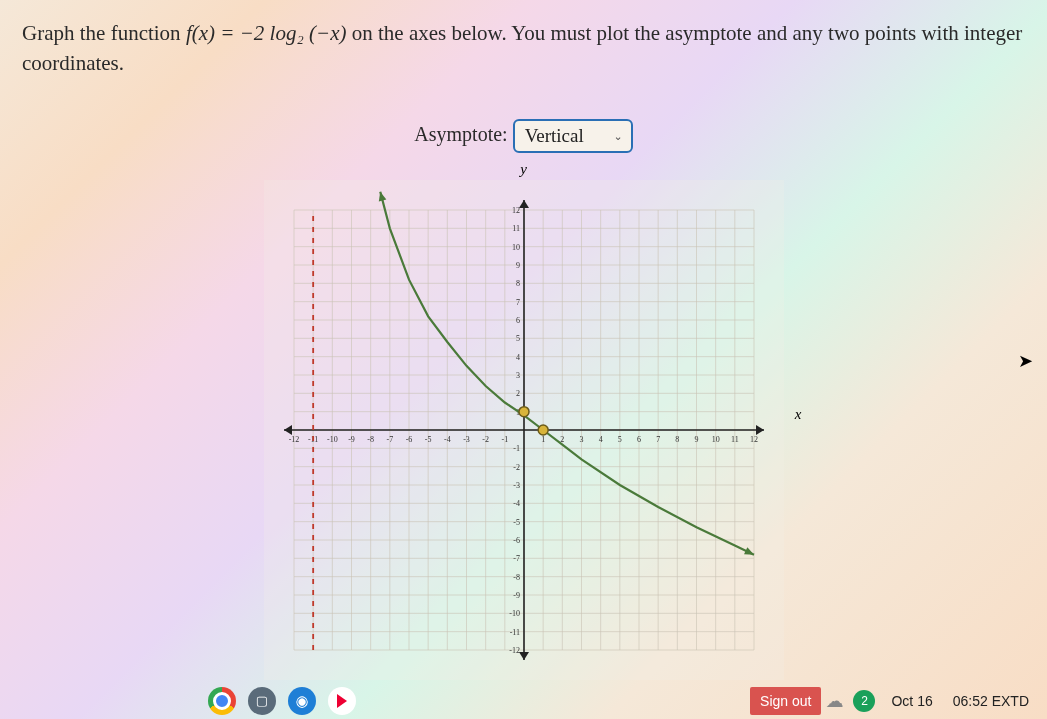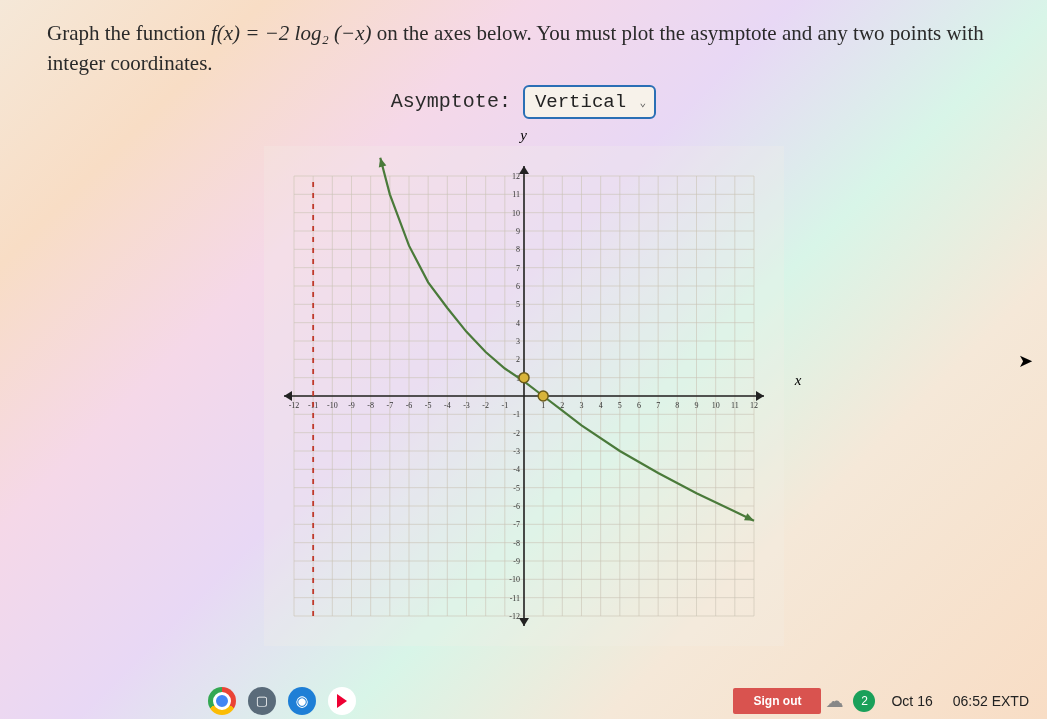--- a/index.html
+++ b/index.html
@@ -9,28 +9,27 @@
     width: 1047px;
     height: 719px;
     position: relative;
     overflow: hidden;
   }
   .question {
     padding: 18px 22px 6px 22px;
     font-size: 21px;
     line-height: 1.45;
     color: #2a2a2a;
-    margin-left: 25px;
   }
   .question .math { font-style: italic; font-family: 'Times New Roman', serif; }
   .asymptote-row {
     text-align: center;
+    margin-top: 34px;
     font-size: 20px;
     color: #2a2a2a;
-    font-family: Liberation Mono, monospace;
   }
   .asymptote-select {
     display: inline-block;
     border: 2px solid #2a6fb5;
     border-radius: 6px;
     padding: 4px 28px 4px 10px;
     background: #f7f2ea;
     font-size: 19px;
     color: #222;
     position: relative;
@@ -67,21 +66,21 @@
   }
   .taskbar .icons { display:flex; gap:12px; align-items:center; margin-left: 200px;}
   .tb-icon { width:28px; height:28px; border-radius:50%; display:flex; align-items:center; justify-content:center; }
   .chrome { background: conic-gradient(#ea4335 0 120deg,#fbbc05 120deg 240deg,#34a853 240deg 360deg); position:relative;}
   .chrome::after{content:"";width:12px;height:12px;border-radius:50%;background:#4285f4;border:3px solid #fff;position:absolute;}
   .generic1 { background:#5a6b7a; color:#fff; font-size:13px;}
   .generic2 { background:#1e7fd6; color:#fff; font-size:15px;}
   .play { background:#fff; position:relative;}
   .play::after { content:""; position:absolute; left:9px; top:7px; border-left:10px solid #e03; border-top:7px solid transparent; border-bottom:7px solid transparent;}
   .spacer { flex:1; }
-  .signout { background:#d9534f; color:#fff; padding:6px 20px; font-size:12px; font-family: Arial, sans-serif; border-radius:2px; cursor:pointer;font-weight:bold;}
+  .signout { background:#d9534f; color:#fff; padding:6px 10px; font-size:14px; font-family: Arial, sans-serif; border-radius:2px; cursor:pointer;}
   .status-pill { width:22px;height:22px;border-radius:50%;background:#1aa05a;color:#fff;display:flex;align-items:center;justify-content:center;font-size:12px;font-family:Arial;margin:0 6px;}
   .cloud { color:#888; font-size:18px; margin:0 4px;}
   .tbtext { font-family: Arial, sans-serif; font-size:14px; color:#222; margin:0 10px;text-align:center;}
   .cursor { position:absolute; right:14px; top:350px; font-size:18px; color:#000;}
 </style>
 </head>
 <body>
 
 <div class="question">
   <span>Graph the function </span><span class="math">f(x) = </span><span class="math">−2 log₂ (−x)</span><span> on the axes below. You must plot the asymptote and any two points with integer coordinates.</span>

